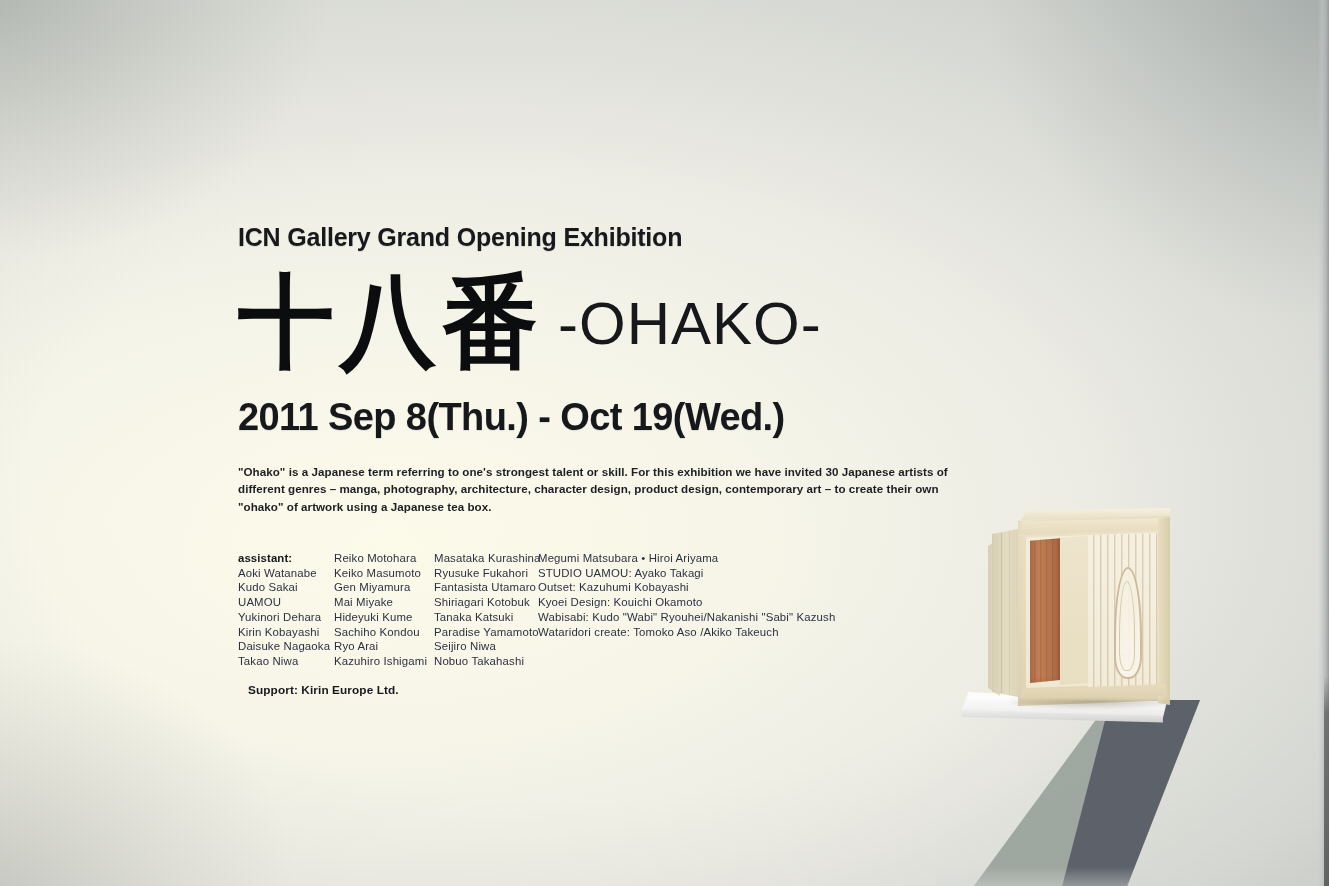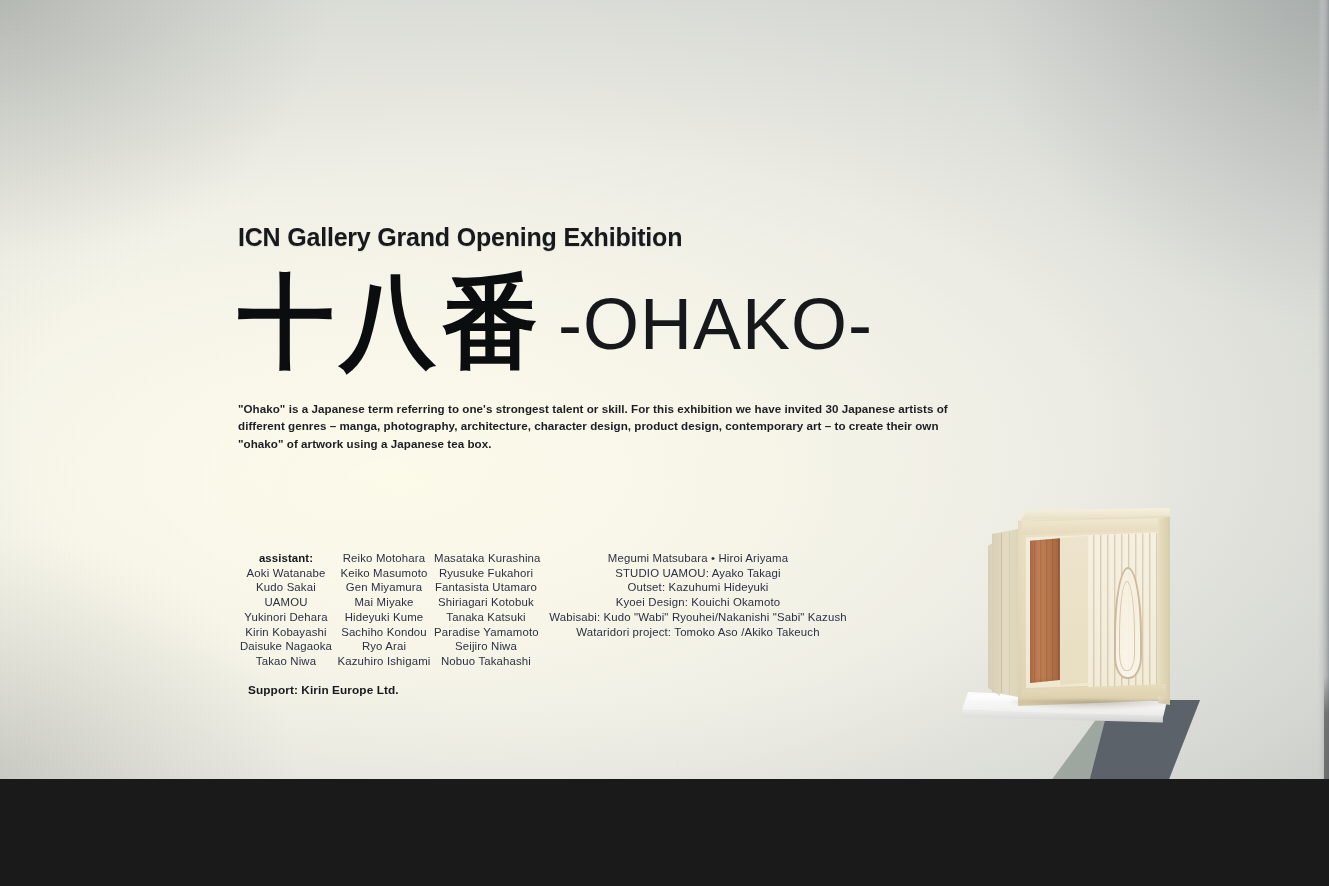--- a/index.html
+++ b/index.html
@@ -4,21 +4,21 @@
 <title>ICN Gallery Grand Opening Exhibition</title>
 <style>
   html, body {
     margin: 0;
     padding: 0;
     background: #1a1a1a;
   }
   #stage {
     position: relative;
     width: 1329px;
-    height: 779px;
+    height: 886px;
     overflow: hidden;
     font-family: "Liberation Sans", "DejaVu Sans", sans-serif;
     background: #e5e5e5;
   }
 
   
   .wall {
     position: absolute;
     inset: 0;
     background:
@@ -103,21 +103,21 @@
     font-family: "DejaVu Serif", "Liberation Serif", serif;
     font-size: 96px;
     font-weight: 700;
     line-height: 1;
     letter-spacing: 6px;
     color: #0b0c0e;
     transform: scaleY(1.06);
     transform-origin: center;
   }
   .romaji {
-    font-size: 72px;
+    font-size: 60px;
     font-weight: 300;
     line-height: 1;
     letter-spacing: 1px;
     color: #15171a;
     margin-left: 14px;
     margin-top: 4px;
     font-stretch: normal;
   }
   .dates {
     margin-top: 20px;
@@ -142,21 +142,21 @@
     position: absolute;
     left: 238px;
     top: 551px;
     display: flex;
     align-items: flex-start;
     color: #2b3040;
     font-size: 11.4px;
     line-height: 14.7px;
     letter-spacing: 0.15px;
   }
-  .col { margin-right: 0; text-align: center; }
+  .col { margin-right: 0; }
   .col-1 { width: 96px; }
   .col-2 { width: 104px; }
   .col-3 { width: 100px; }
   .col-4 { width: 320px; }
   .col .row { white-space: nowrap; }
   .col-1 .row.lead {
     font-weight: 700;
     color: #14161b;
     letter-spacing: 0.1px;
   }
@@ -391,20 +391,21 @@
   <div class="wall-corner-bl"></div>
   <div class="wall-edge-right"></div>
   <div class="wall-edge-far"></div>
 
   <div class="panel">
     <div class="kicker">ICN Gallery Grand Opening Exhibition</div>
     <div class="titlerow">
       <span class="kanji">十八番</span>
       <span class="romaji">-OHAKO-</span>
     </div>
+    <div class="dates">2011 Sep 8(Thu.) - Oct 19(Wed.)</div>
     <div class="blurb">"Ohako" is a Japanese term referring to one's strongest talent or skill. For this exhibition we have invited 30 Japanese artists of different genres – manga, photography, architecture, character design, product design, contemporary art – to create their own "ohako" of artwork using a Japanese tea box.</div>
   </div>
 
   <div class="credits">
     <div class="col col-1">
       <div class="row lead">assistant:</div>
       <div class="row">Aoki Watanabe</div>
       <div class="row">Kudo Sakai</div>
       <div class="row">UAMOU</div>
       <div class="row">Yukinori Dehara</div>
@@ -428,24 +429,24 @@
       <div class="row">Fantasista Utamaro</div>
       <div class="row">Shiriagari Kotobuk</div>
       <div class="row">Tanaka Katsuki</div>
       <div class="row">Paradise Yamamoto</div>
       <div class="row">Seijiro Niwa</div>
       <div class="row">Nobuo Takahashi</div>
     </div>
     <div class="col col-4">
       <div class="row">Megumi Matsubara • Hiroi Ariyama</div>
       <div class="row">STUDIO UAMOU: Ayako Takagi</div>
-      <div class="row">Outset: Kazuhumi Hideyuki</div>
+      <div class="row">Outset: Kazuhumi Kobayashi</div>
       <div class="row">Kyoei Design: Kouichi Okamoto</div>
       <div class="row">Wabisabi: Kudo "Wabi" Ryouhei/Nakanishi "Sabi" Kazush</div>
-      <div class="row">Wataridori project: Tomoko Aso /Akiko Takeuch</div>
+      <div class="row">Wataridori create: Tomoko Aso /Akiko Takeuch</div>
     </div>
   </div>
 
   <div class="support">Support: Kirin Europe Ltd.</div>
 
   <div class="shadow-wrap">
     <div class="shadow-light"></div>
     <div class="shadow-dark"></div>
     <div class="shadow-soften"></div>
   </div>

